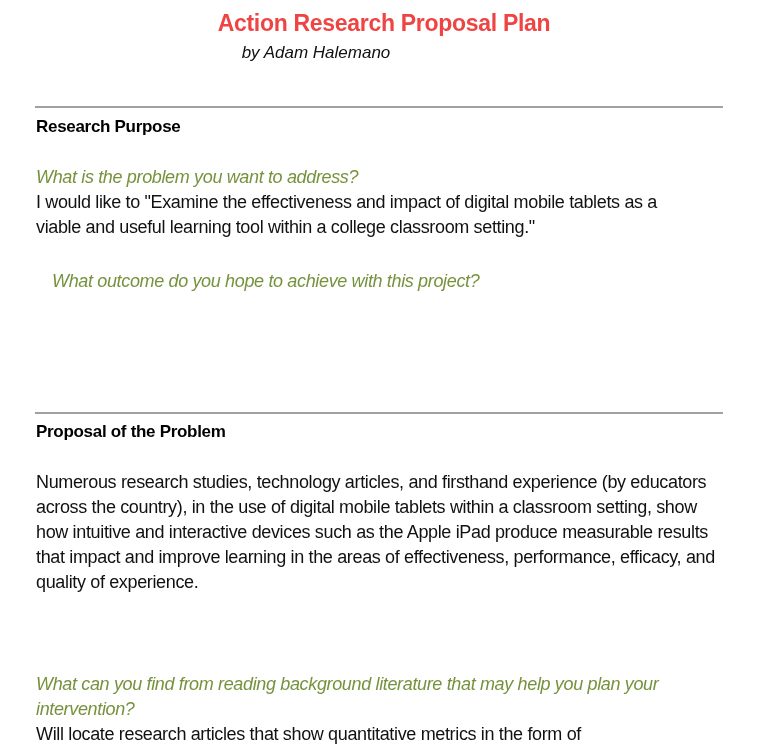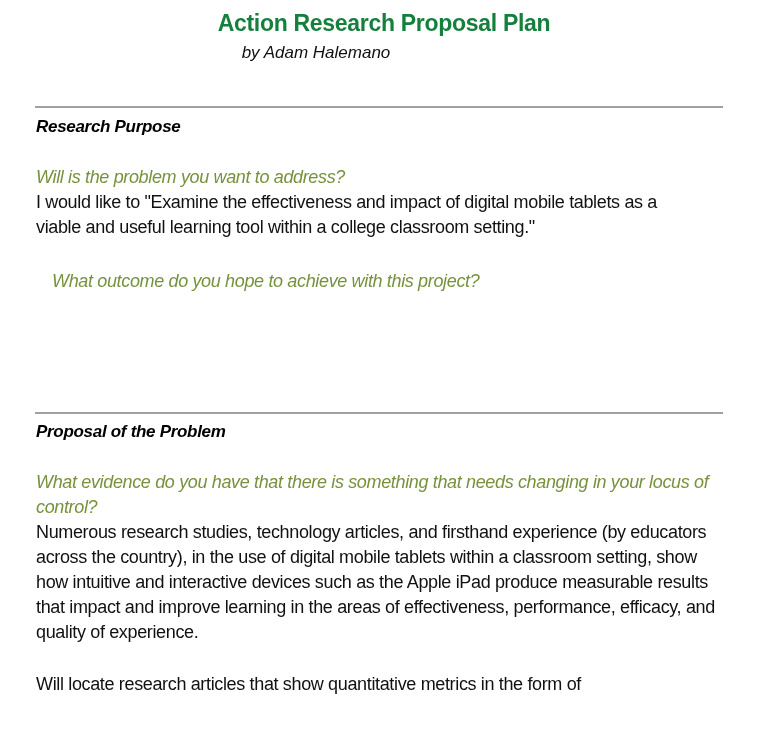--- a/index.html
+++ b/index.html
@@ -1,52 +1,52 @@
 <!DOCTYPE html>
 <html><head>
 <meta charset="utf-8">
 <style>
   html, body { margin: 0; padding: 0; background: #ffffff; }
   body { width: 768px; height: 744px; overflow: hidden; position: relative;
          font-family: "Liberation Sans", "DejaVu Sans", sans-serif; color: #111; }
   .title { position: absolute; left: 0; width: 768px; top: 10px; text-align: center;
-           font-size: 23px; font-weight: bold; color: #15803d; letter-spacing: -0.3px; }
+           font-size: 23px; font-weight: bold; color: #ef4444; letter-spacing: -0.3px; }
   .author { position: absolute; left: 0; width: 632px; top: 43px; text-align: center;
             font-size: 17px; font-style: italic; color: #111; }
   .rule { position: absolute; left: 35px; width: 688px; height: 2px; background: #a0a0a0; }
   .section-heading { position: absolute; left: 36px; font-size: 17px; font-weight: bold;
-                     font-style: italic; color: #000; letter-spacing: -0.3px; }
+                     color: #000; letter-spacing: -0.3px; }
   .block { position: absolute; left: 36px; width: 690px; font-size: 18px; line-height: 25px;
            letter-spacing: -0.35px; }
   .question { color: #76923c; font-style: italic; }
   .answer { color: #111; }
 </style>
 </head>
 <body>
 
 <div>
   <div class="title">Action Research Proposal Plan</div>
   <div class="author">by Adam Halemano</div>
 
   <div class="rule" style="top:106px;"></div>
   <div class="section-heading" style="top:117px;">Research Purpose</div>
 
   <div class="block" style="top:165px;">
-    <div class="question">Will is the problem you want to address?</div>
+    <div class="question">What is the problem you want to address?</div>
     <div class="answer" style="width:660px;">I would like to "Examine the effectiveness and impact of digital mobile tablets as a viable and useful learning tool within a college classroom setting."</div>
   </div>
 
   <div class="block" style="top:269px;margin-left:16px;">
     <div class="question">What outcome do you hope to achieve with this project?</div>
   </div>
 
   <div class="rule" style="top:412px;"></div>
   <div class="section-heading" style="top:422px;">Proposal of the Problem</div>
 
   <div class="block" style="top:470px;">
-    <div class="question">What evidence do you have that there is something that needs changing in your locus of control?</div>
     <div class="answer">Numerous research studies, technology articles, and firsthand experience (by educators across the country), in the use of digital mobile tablets within a classroom setting, show how intuitive and interactive devices such as the Apple iPad produce measurable results that impact and improve learning in the areas of effectiveness, performance, efficacy, and quality of experience.</div>
   </div>
 
   <div class="block" style="top:672px;">
+    <div class="question" style="width:660px;">What can you find from reading background literature that may help you plan your intervention?</div>
     <div class="answer">Will locate research articles that show quantitative metrics in the form of</div>
   </div>
 </div>
 
 </body></html>

